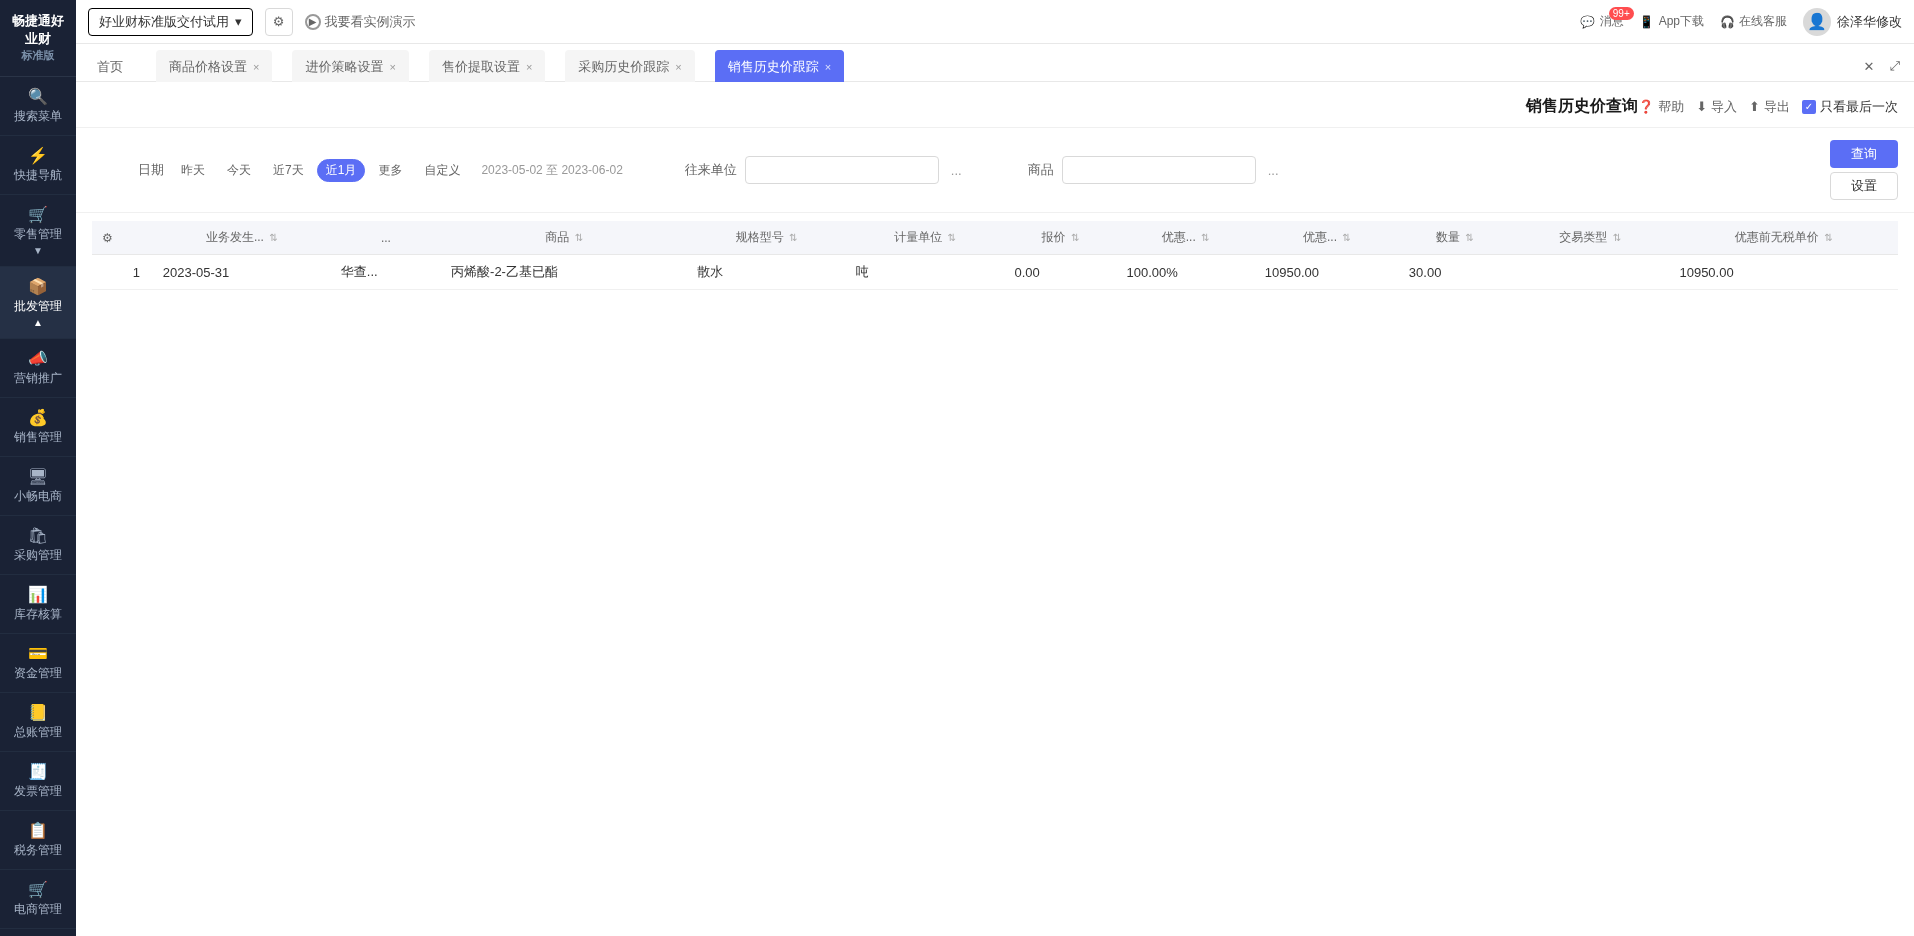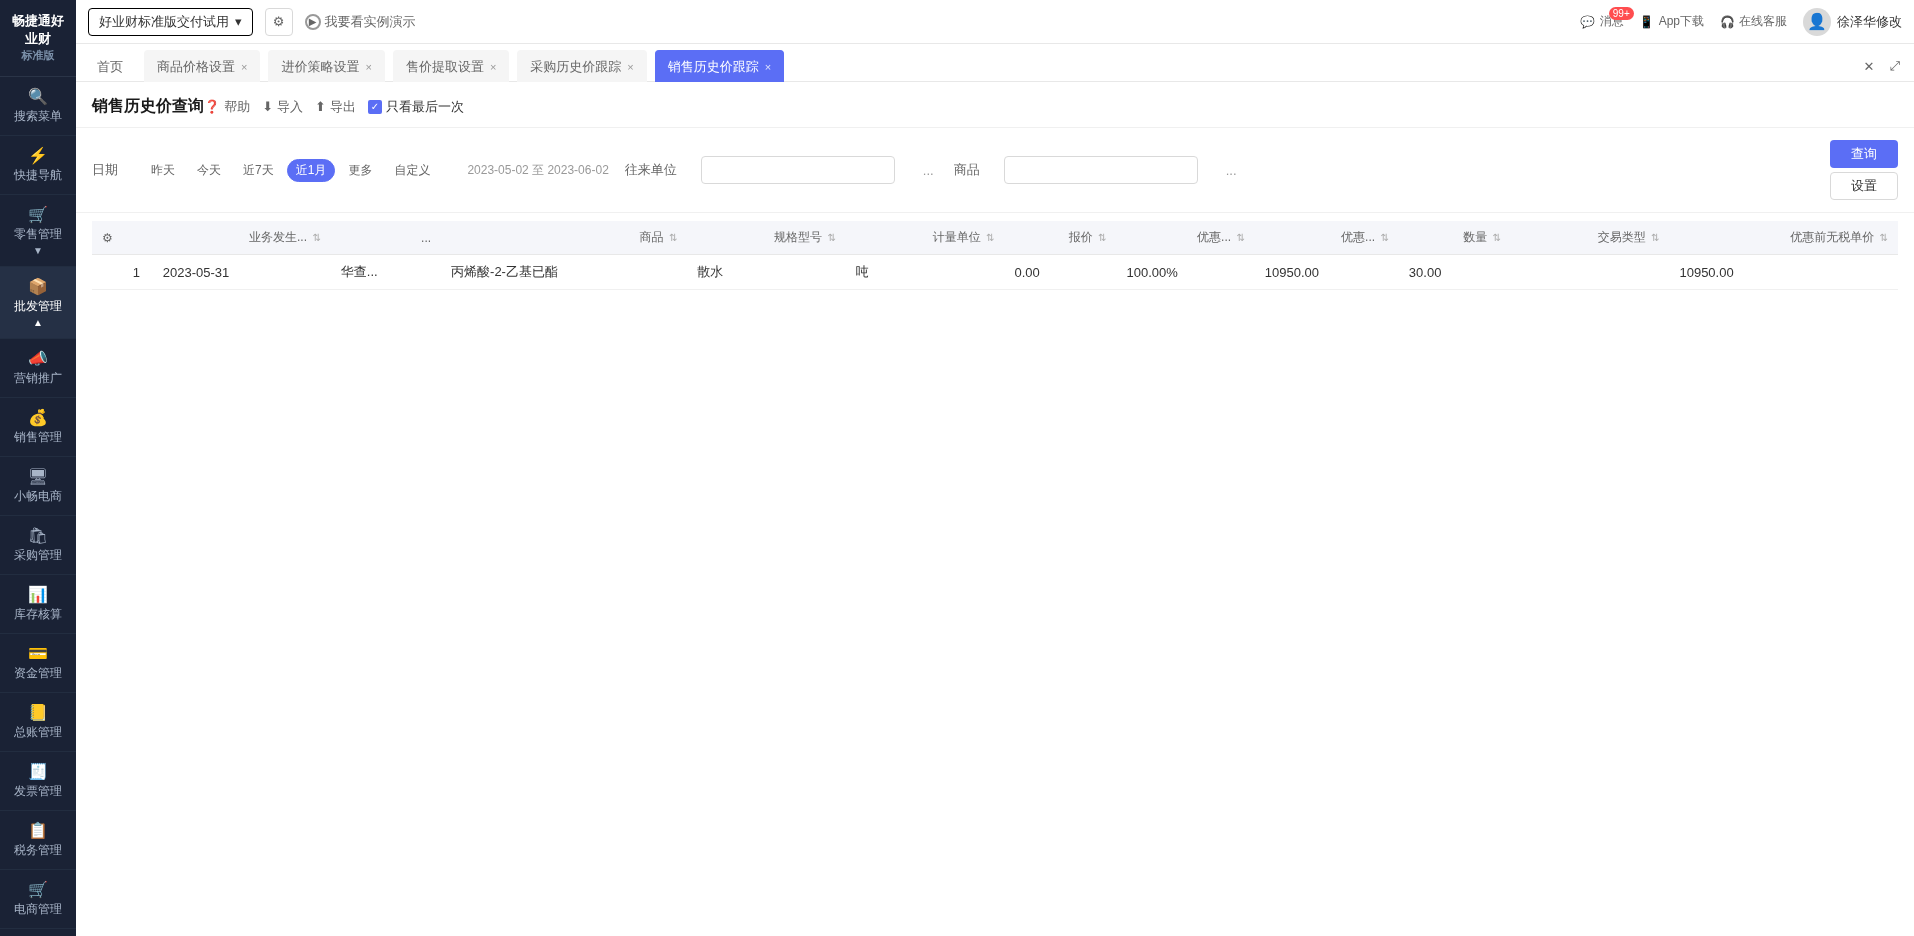--- a/index.html
+++ b/index.html
@@ -125,21 +125,21 @@
 
     
     .tabbar {
       background: #fff;
       height: 38px;
       display: flex;
       align-items: flex-end;
       padding: 0 8px;
       border-bottom: 1px solid #e8e8e8;
       flex-shrink: 0;
-      gap: 8px;
+      gap: 20px;
     }
     .tab-item {
       display: flex;
       align-items: center;
       gap: 4px;
       padding: 0 12px;
       height: 32px;
       cursor: pointer;
       font-size: 13px;
       color: #666;
@@ -168,21 +168,21 @@
       flex: 1;
       overflow: auto;
       background: #fff;
       position: relative;
     }
 
     
     .page-header {
       display: flex;
       align-items: center;
-      justify-content: flex-start;
+      justify-content: flex-end;
       padding: 14px 16px 10px;
       border-bottom: 1px solid #f0f0f0;
     }
     .page-title { font-size: 16px; font-weight: 600; color: #1a1a1a; }
     .page-actions {
       display: flex;
       align-items: center;
       gap: 12px;
     }
     .page-action-link {
@@ -215,21 +215,22 @@
       padding: 12px 16px;
       display: flex;
       align-items: center;
       gap: 16px;
       flex-wrap: wrap;
       border-bottom: 1px solid #f0f0f0;
     }
     .search-row {
       display: flex;
       align-items: center;
-      gap: 24px;
+      gap: 8px;
+      margin-left: 46px;
     }
     .form-label { font-size: 13px; color: #666; }
     .date-filter {
       display: flex;
       align-items: center;
       gap: 4px;
     }
     .date-btn {
       padding: 2px 8px;
       border-radius: 4px;
@@ -301,21 +302,21 @@
     table {
       width: 100%;
       border-collapse: collapse;
       font-size: 13px;
     }
     thead tr {
       background: #f5f6fa;
     }
     th {
       padding: 8px 10px;
-      text-align: right;
+      text-align: center;
       color: #666;
       font-weight: normal;
       border-bottom: 1px solid #e8e8e8;
       white-space: nowrap;
       font-size: 12px;
     }
     th.sortable {
       cursor: pointer;
     }
     td {

